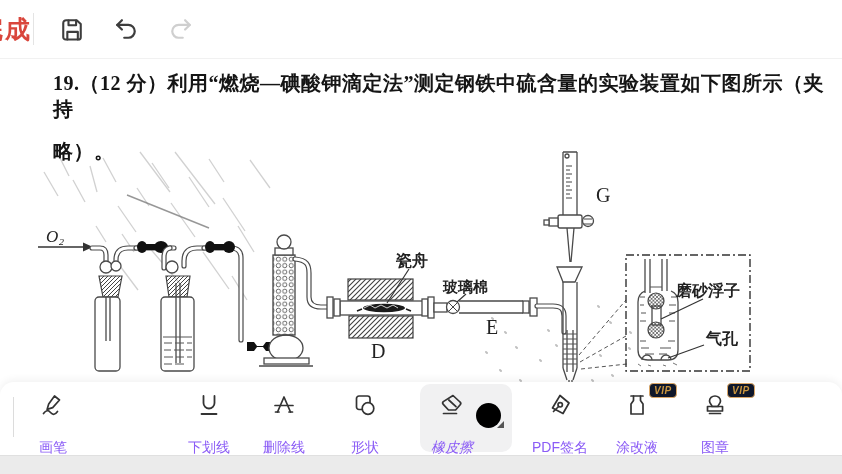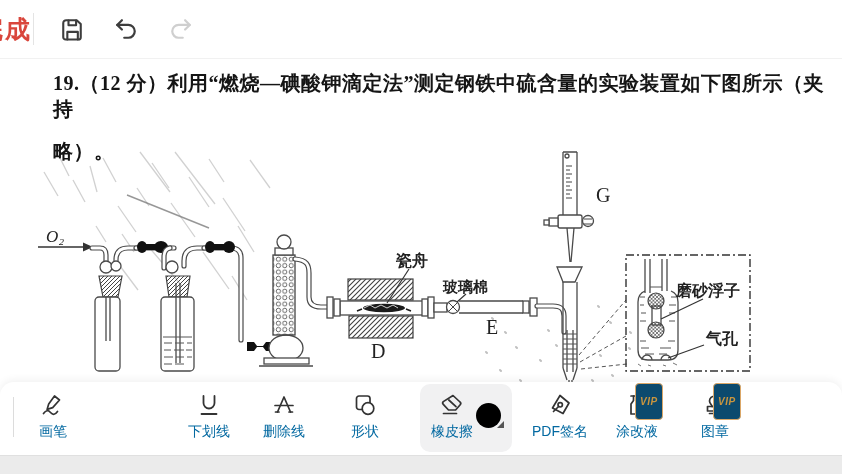--- a/index.html
+++ b/index.html
@@ -25,30 +25,30 @@
   .t-in{stroke:#fff;stroke-width:2.8;fill:none;stroke-linecap:round;}
   .ln{stroke:#4a4a4a;stroke-width:1.3;fill:none;}
   .lnw{stroke:#4a4a4a;stroke-width:1.3;fill:#fff;}
   
   .bottom-bar{position:absolute;left:0;top:382px;width:842px;height:73px;background:#fff;
               border-radius:14px 14px 0 0;box-shadow:0 -2px 8px rgba(0,0,0,.06);}
   .bar-divider{position:absolute;left:13px;top:15px;width:1px;height:40px;background:#dcdcdc;}
   .tool{position:absolute;top:10px;width:76px;text-align:center;cursor:pointer;}
   .tool .ticon{display:block;height:28px;}
   .tool .ticon svg{width:26px;height:26px;}
-  .tool .tlabel{display:block;margin-top:3px;font-size:14px;color:#0369a1;white-space:nowrap;}
+  .tool .tlabel{display:block;margin-top:19px;font-size:14px;color:#8b5cf6;white-space:nowrap;}
   .eraser-group{position:absolute;left:420px;top:2px;width:92px;height:68px;background:#f1f1f2;
-                border-radius:10px;cursor:pointer;}
+                border-radius:10px;cursor:pointer;font-style:italic;}
   .eraser-group .tool{left:-6px;top:8px;}
   .eraser-dot{position:absolute;left:56px;top:19px;width:25px;height:25px;border-radius:50%;
               background:#000;}
   .dot-corner{position:absolute;right:-3px;bottom:0;width:7px;height:7px;background:#555;
               clip-path:polygon(100% 0,100% 100%,0 100%);}
-  .vip{position:absolute;top:-9px;left:36px;height:13px;line-height:13px;padding:11px 4px;
-       border:1.4px solid #dba767;border-radius:4px;background:#0c4a6e;color:#c9953f;
+  .vip{position:absolute;top:-9px;left:50px;height:13px;line-height:13px;padding:0 4px;
+       border:1.4px solid #dba767;border-radius:4px;background:#0f172a;color:#c9953f;
        font-size:10px;font-style:italic;font-weight:700;letter-spacing:.5px;}
   .bottom-strip{position:absolute;left:0;top:455px;width:842px;height:19px;background:#ebebeb;
                 border-top:1px solid #e0e0e0;}
 </style>
 </head>
 <body>
 
 <div class="screen">
 
   <header class="top-bar">

